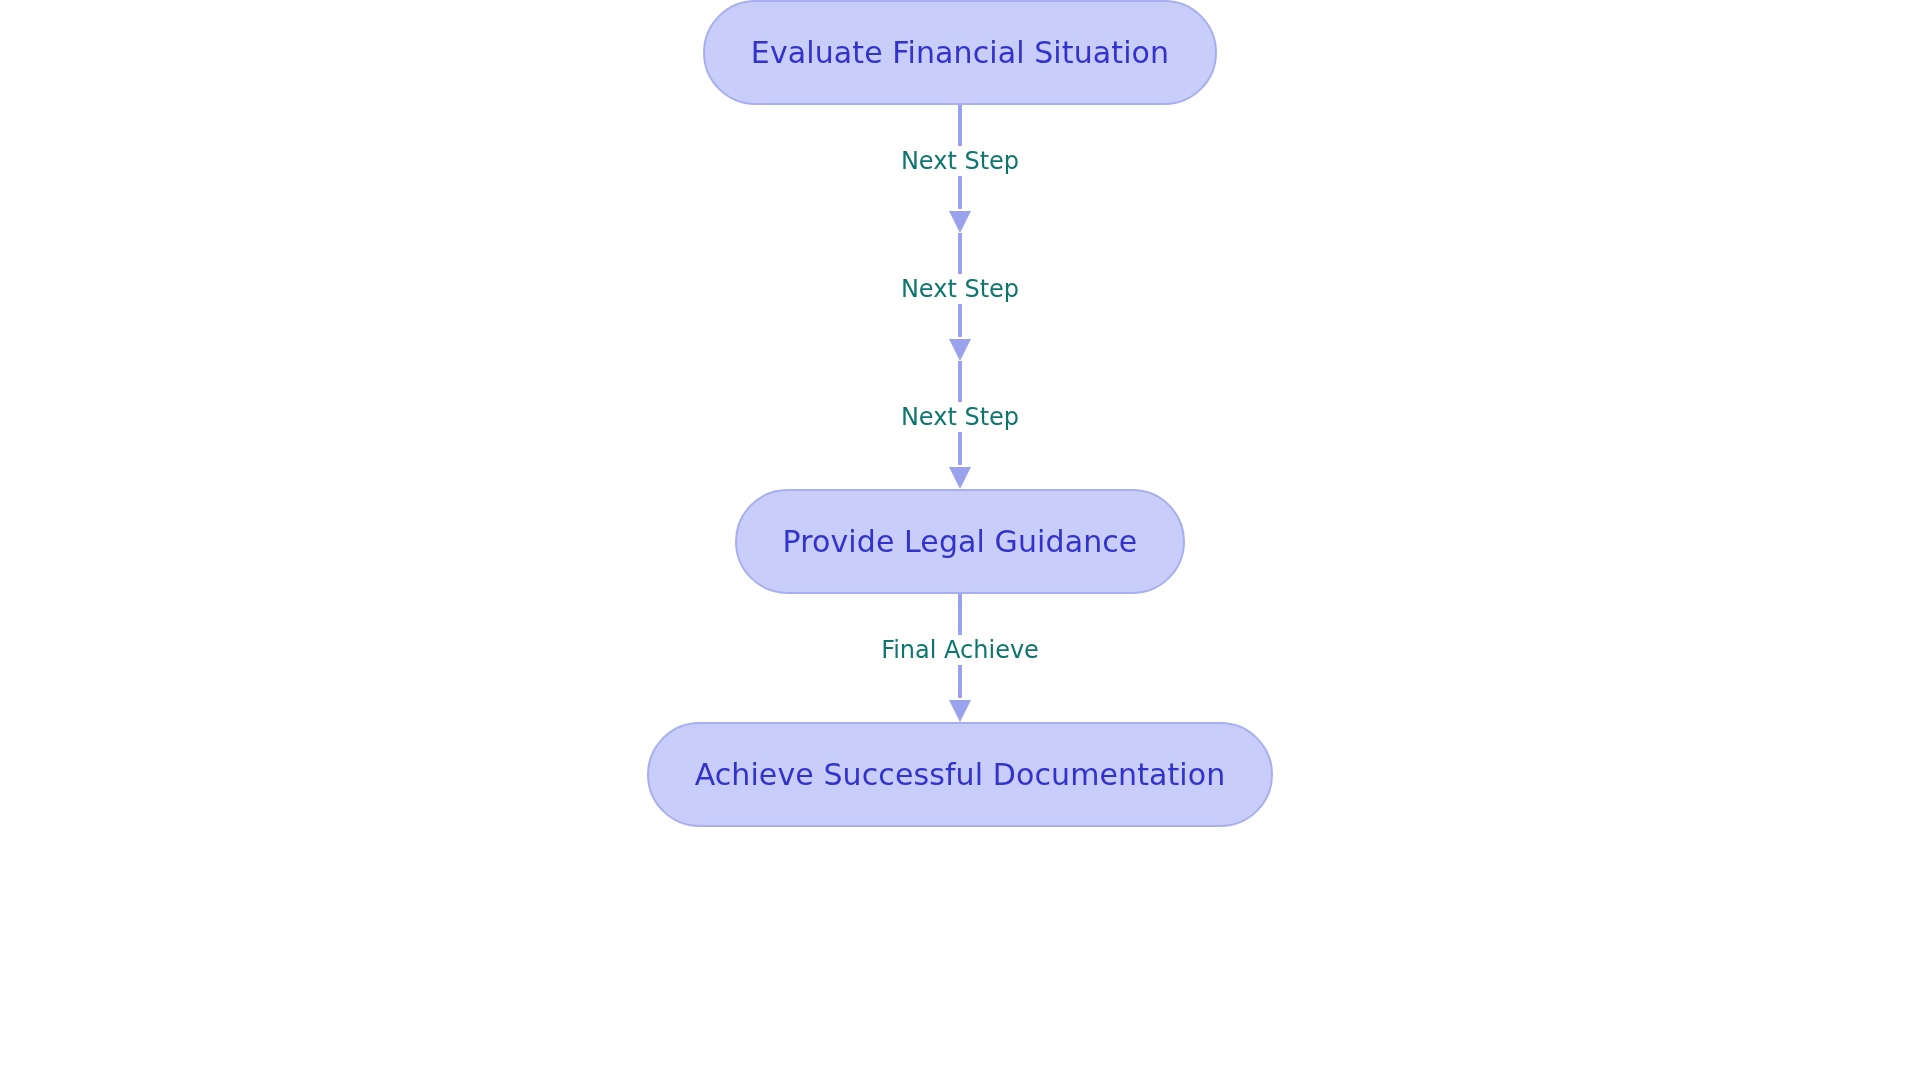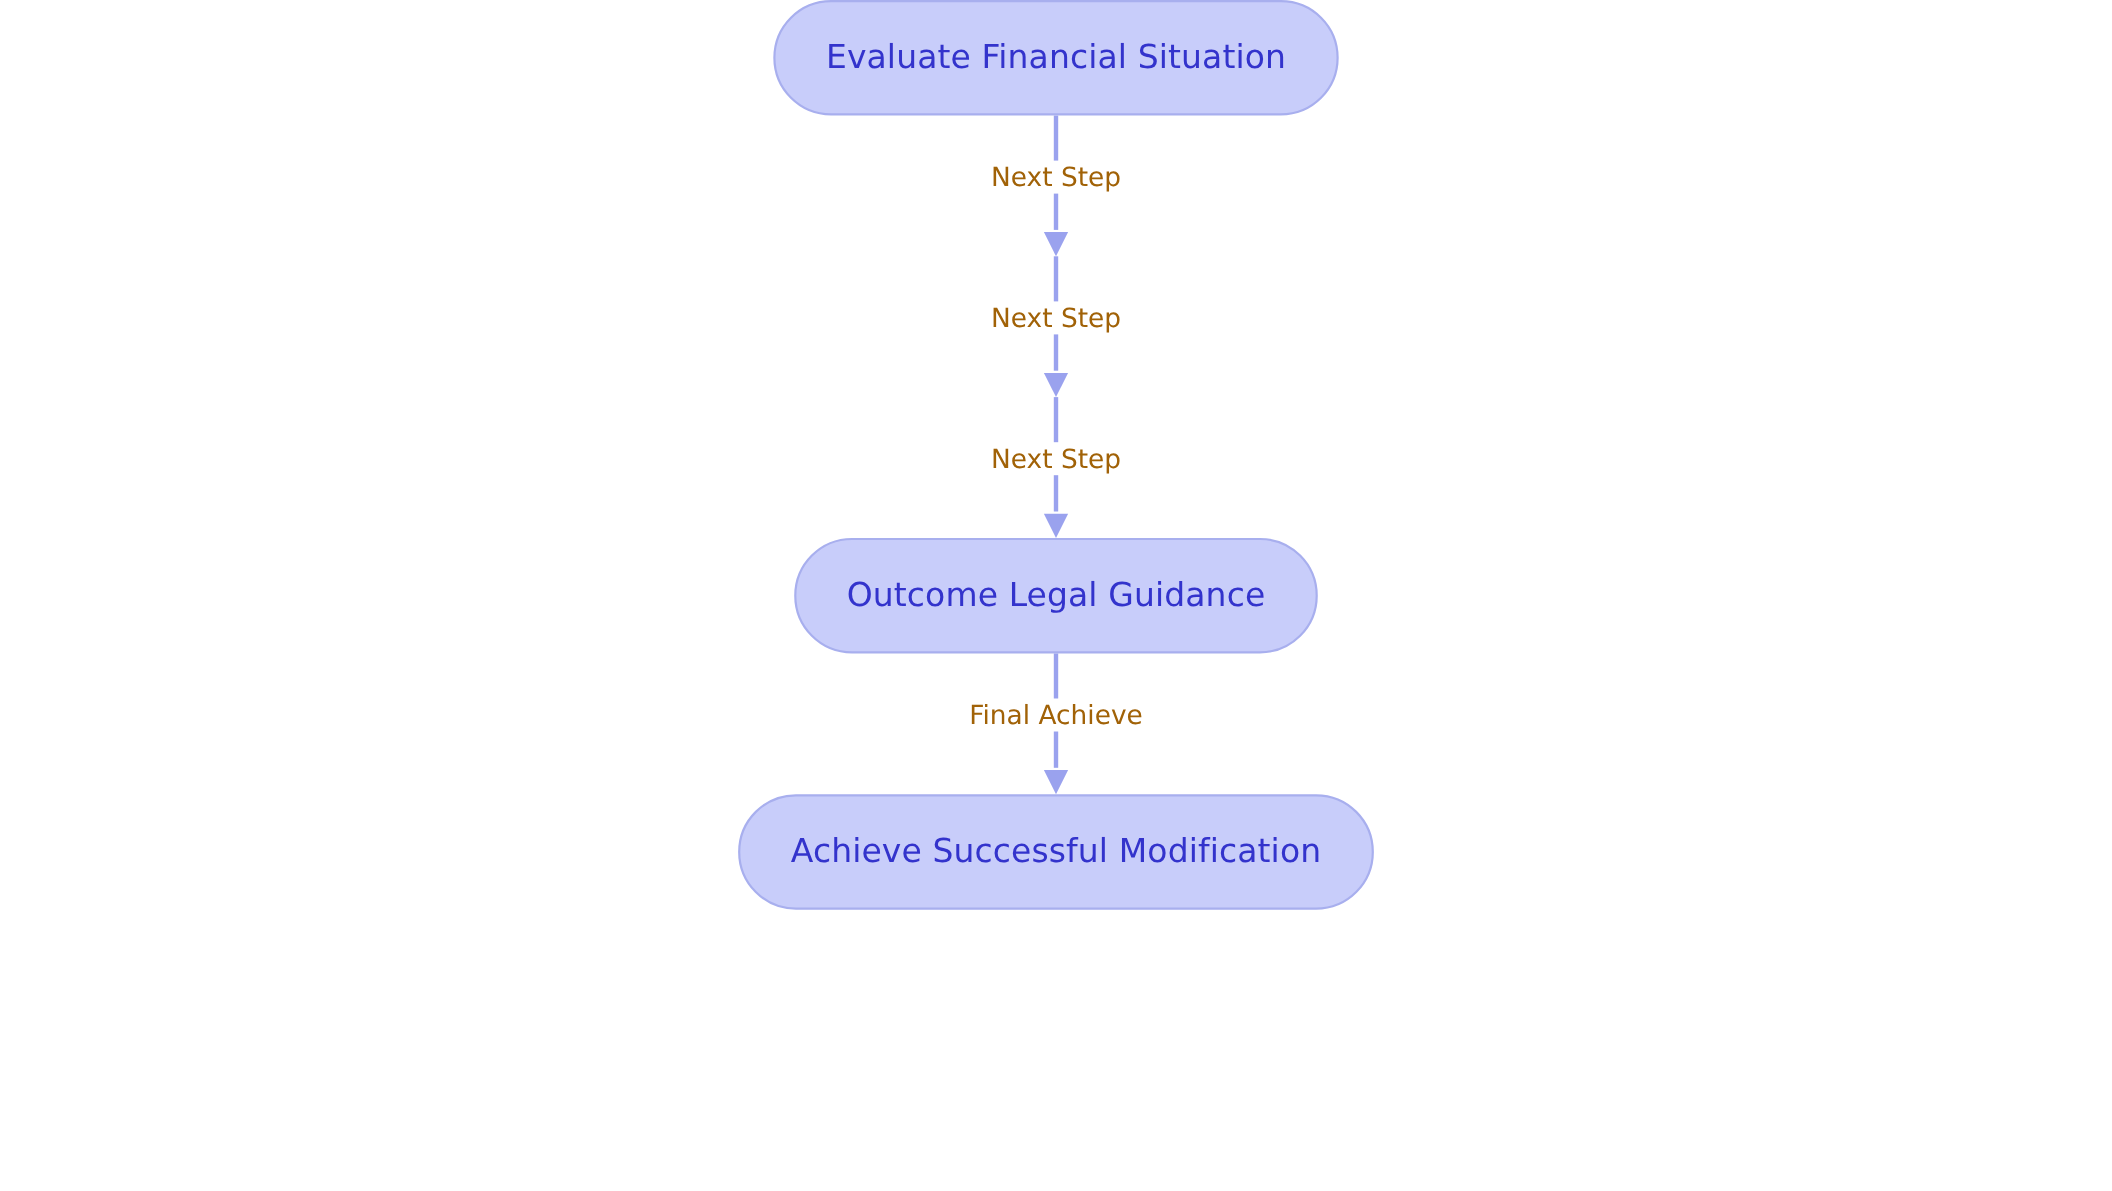--- a/index.html
+++ b/index.html
@@ -85,21 +85,21 @@
     height: 0;
     border-left: 11px solid transparent;
     border-right: 11px solid transparent;
     border-top: 22px solid #9aa2ee;
   }
   .connector-label {
     position: relative;
     z-index: 3;
     background: #ffffff;
     padding: 2px 7px;
-    color: #a16207;
+    color: #0f766e;
     font-size: 24px;
     line-height: 1.1;
     white-space: nowrap;
     margin-bottom: 16px;
   }
 </style>
 </head>
 <body>
 
 <div id="flowchart-canvas">
@@ -123,27 +123,27 @@
     </div>
 
 
     <div class="connector">
       <div class="connector-line"></div>
       <div class="connector-arrow"></div>
       <span class="connector-label">Next Step</span>
     </div>
 
     <div class="node">
-      <span class="node-label">Outcome Legal Guidance</span>
+      <span class="node-label">Provide Legal Guidance</span>
     </div>
 
     <div class="connector">
       <div class="connector-line"></div>
       <div class="connector-arrow"></div>
       <span class="connector-label">Final Achieve</span>
     </div>
 
     <div class="node">
-      <span class="node-label">Achieve Successful Modification</span>
+      <span class="node-label">Achieve Successful Documentation</span>
     </div>
 
   </div>
 </div>
 
 </body></html>

